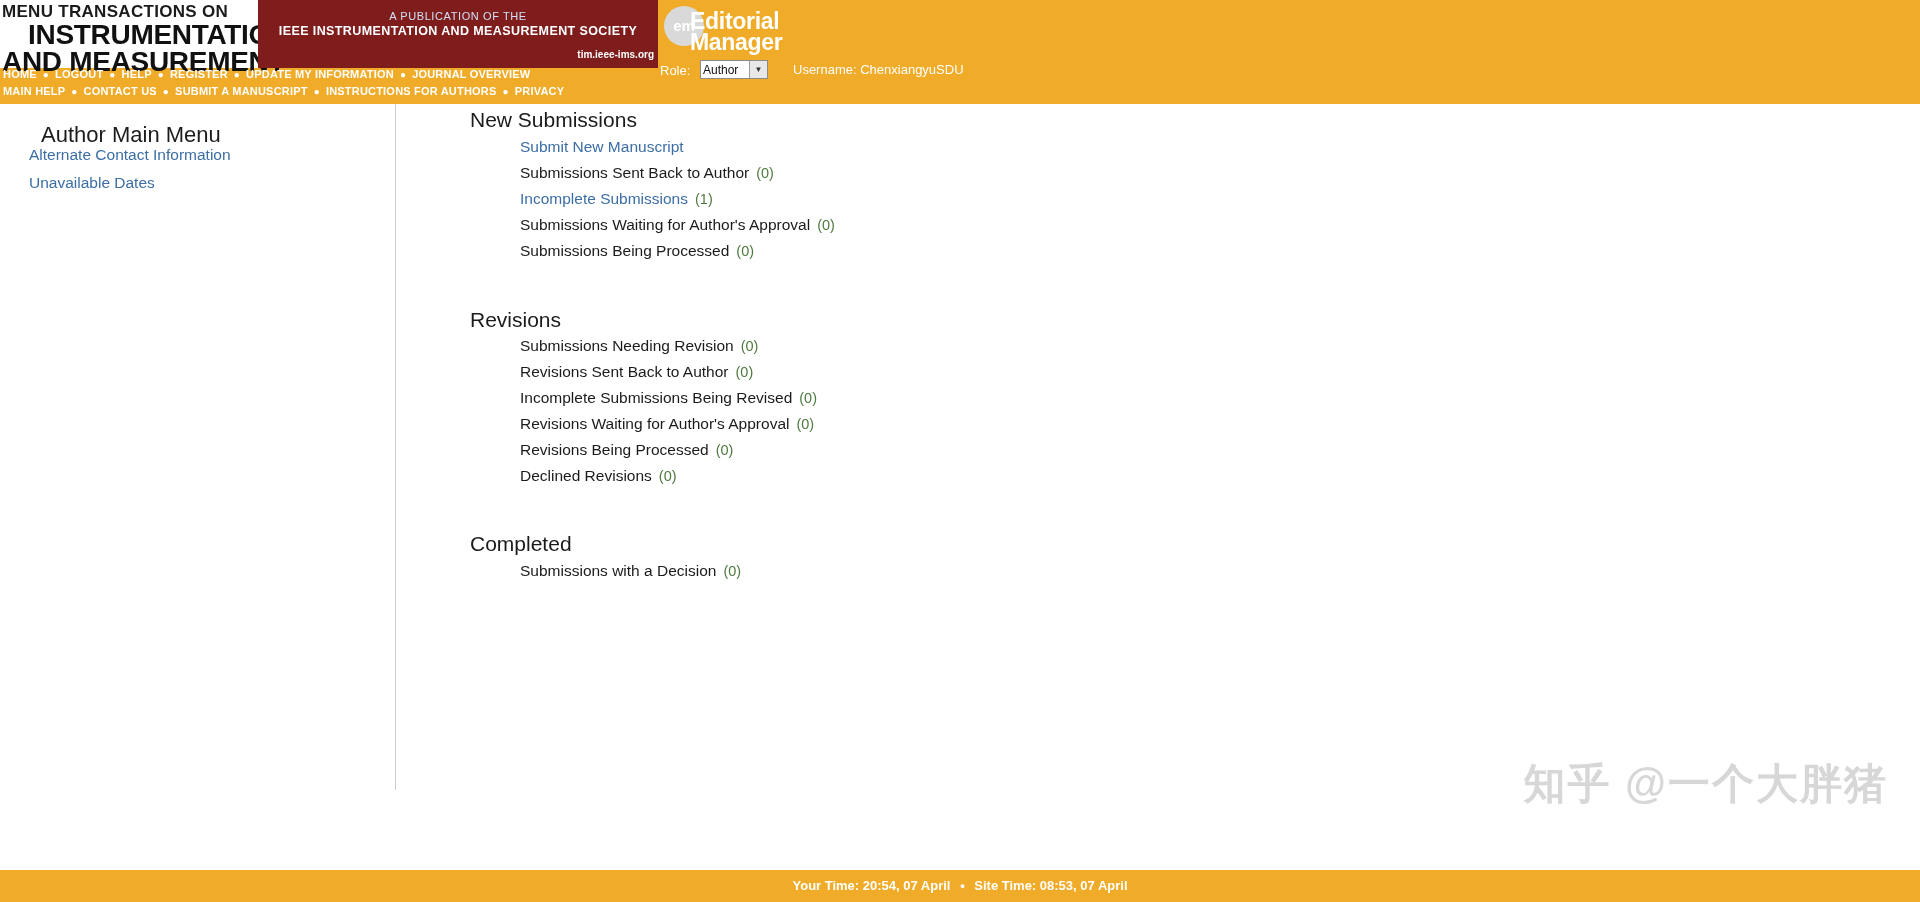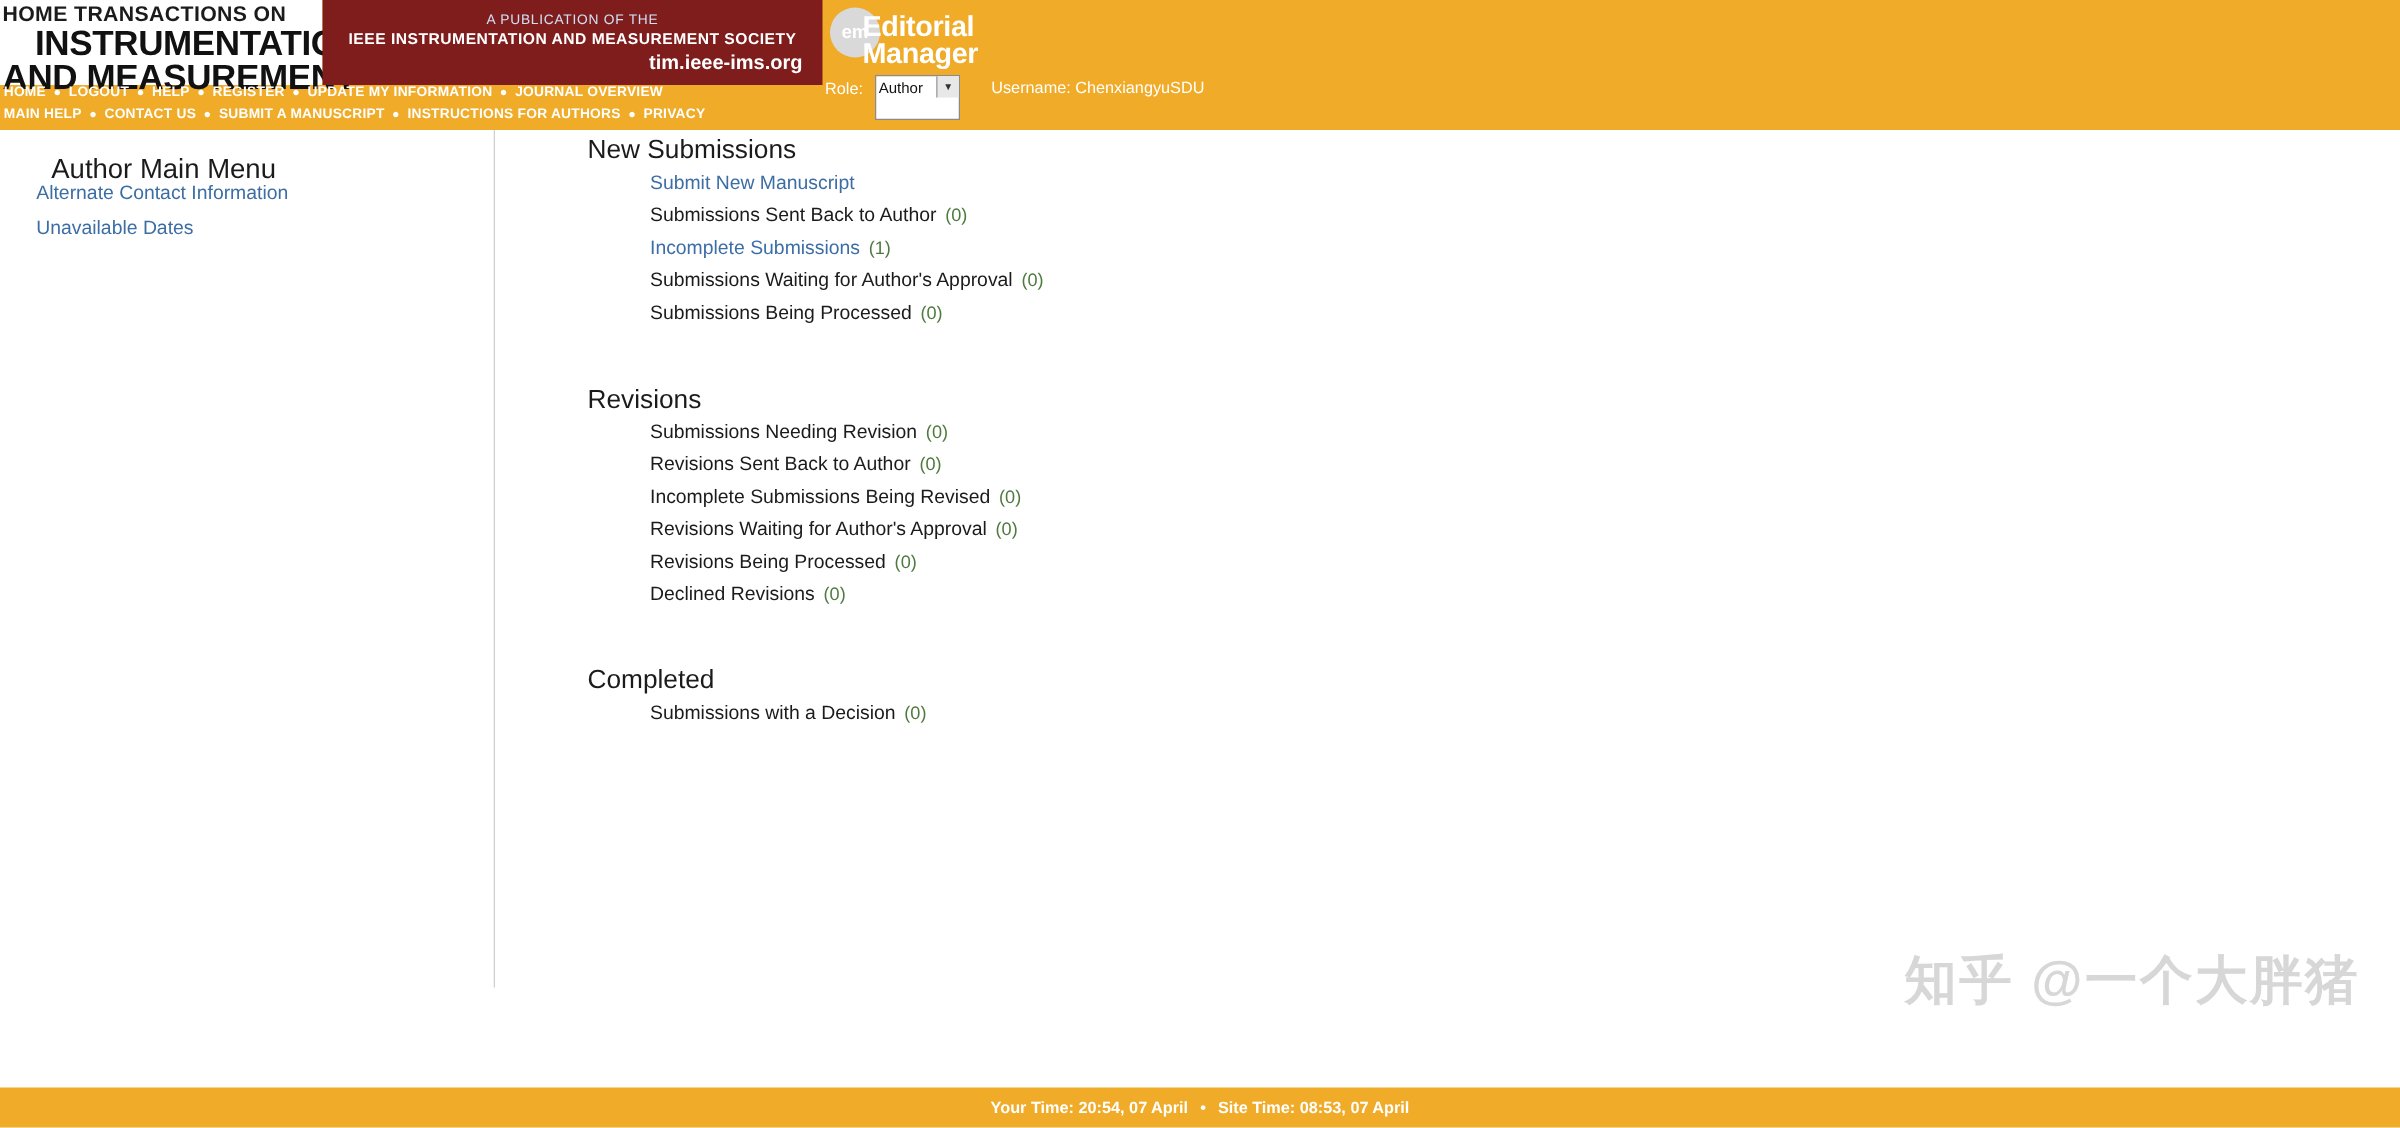--- a/index.html
+++ b/index.html
@@ -78,23 +78,23 @@
   .society-banner .sb2 {
     font-size: 12.5px;
     font-weight: bold;
     letter-spacing: 0.4px;
     text-align: center;
     margin-top: 2px;
     color: #ffffff;
   }
   .society-banner .sb3 {
     position: absolute;
-    right: 16px;
+    right: 4px;
     bottom: 8px;
-    font-size: 16px;
+    font-size: 10px;
     font-weight: bold;
     color: #ffffff;
   }
 
   .em-logo {
     position: absolute;
     left: 660px; top: 0px;
     width: 195px;
     height: 62px;
   }
@@ -153,21 +153,21 @@
   .role-label {
     position: absolute;
     left: 0; top: 3px;
     color: #ffffff;
     font-size: 13px;
   }
   .role-select {
     position: absolute;
     left: 40px; top: 0px;
     width: 68px;
-    height: 36px;
+    height: 19px;
     background: #ffffff;
     border: 1px solid #8b8b8b;
     box-sizing: border-box;
     font-size: 12px;
     color: #111;
     padding: 1px 2px;
     line-height: 16px;
   }
   .role-select .arrow-box {
     position: absolute;
@@ -310,21 +310,21 @@
   }
   .footer .val { font-weight: bold; color: #ffffff; }
   .footer .dot { padding: 0 6px; }
 </style>
 </head>
 <body>
 
 <div class="header">
 
   <div class="journal-brand">
-    <div class="line1">HOME TRANSACTIONS ON</div>
+    <div class="line1">MENU TRANSACTIONS ON</div>
     <div class="line2">INSTRUMENTATION</div>
     <div class="line3">AND MEASUREMENT</div>
   </div>
 
   <div class="society-banner">
     <div class="sb1">A PUBLICATION OF THE</div>
     <div class="sb2">IEEE INSTRUMENTATION AND MEASUREMENT SOCIETY</div>
     <div class="sb3">tim.ieee-ims.org</div>
   </div>
 

